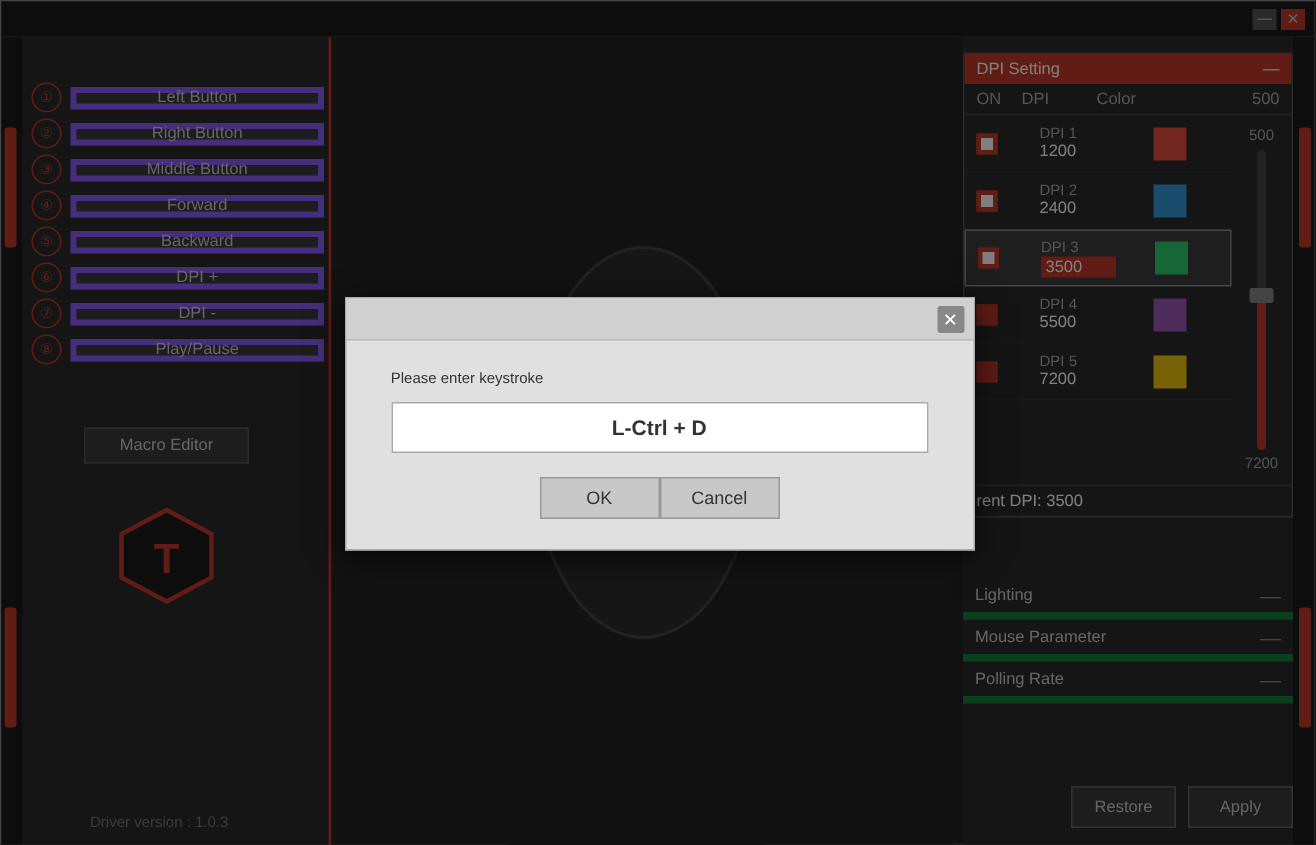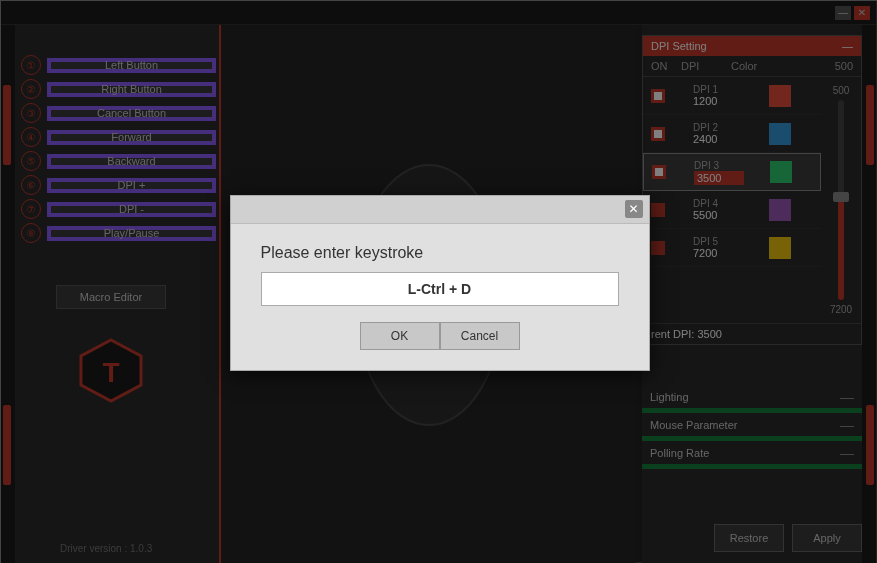--- a/index.html
+++ b/index.html
@@ -516,21 +516,21 @@
       cursor: pointer;
       color: #fff;
       border-radius: 2px;
     }
 
     .modal-body {
       padding: 20px 30px;
     }
 
     .modal-instruction {
-      font-size: 16px;
+      font-size: 10px;
       color: #333;
       margin-bottom: 10px;
       text-align: left;
     }
 
     .keystroke-display {
       width: 100%;
       height: 34px;
       background: #fff;
       border: 1px solid #aaa;
@@ -582,21 +582,21 @@
     <div class="btn-item">
       <div class="btn-number">①</div>
       <div class="btn-label">Left Button</div>
     </div>
         <div class="btn-item">
       <div class="btn-number">②</div>
       <div class="btn-label">Right Button</div>
     </div>
         <div class="btn-item">
       <div class="btn-number">③</div>
-      <div class="btn-label">Cancel Button</div>
+      <div class="btn-label">Middle Button</div>
     </div>
         <div class="btn-item">
       <div class="btn-number">④</div>
       <div class="btn-label">Forward</div>
     </div>
         <div class="btn-item">
       <div class="btn-number">⑤</div>
       <div class="btn-label">Backward</div>
     </div>
         <div class="btn-item">

